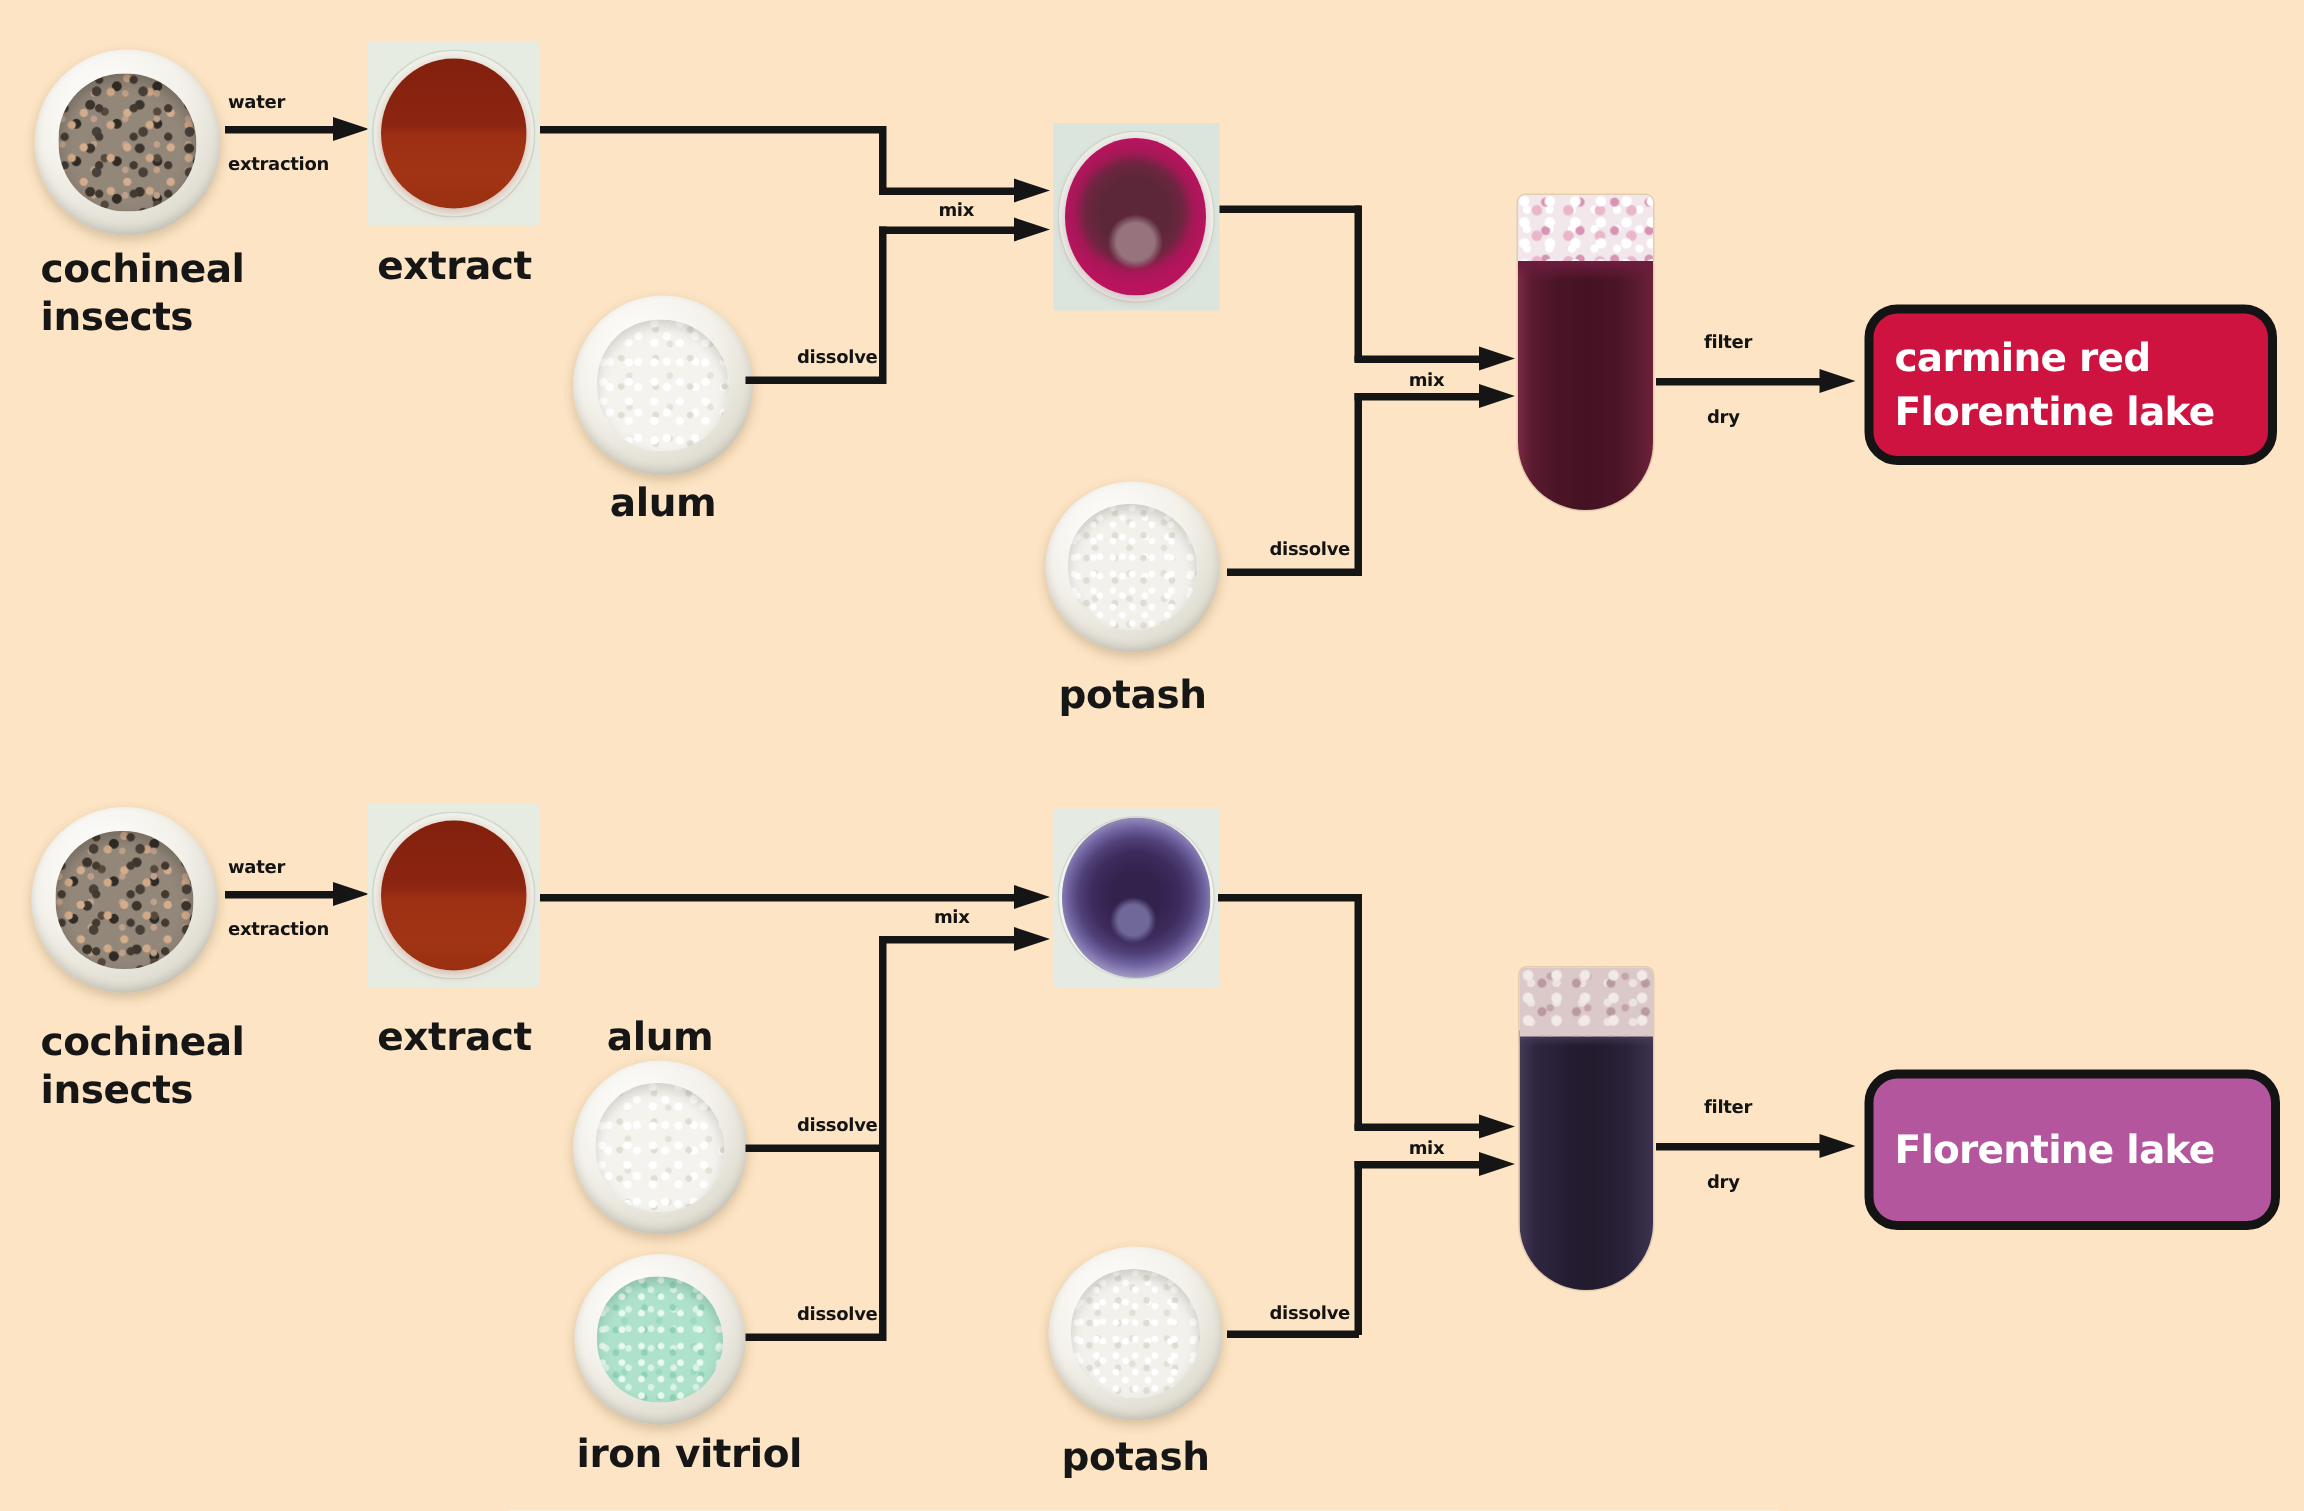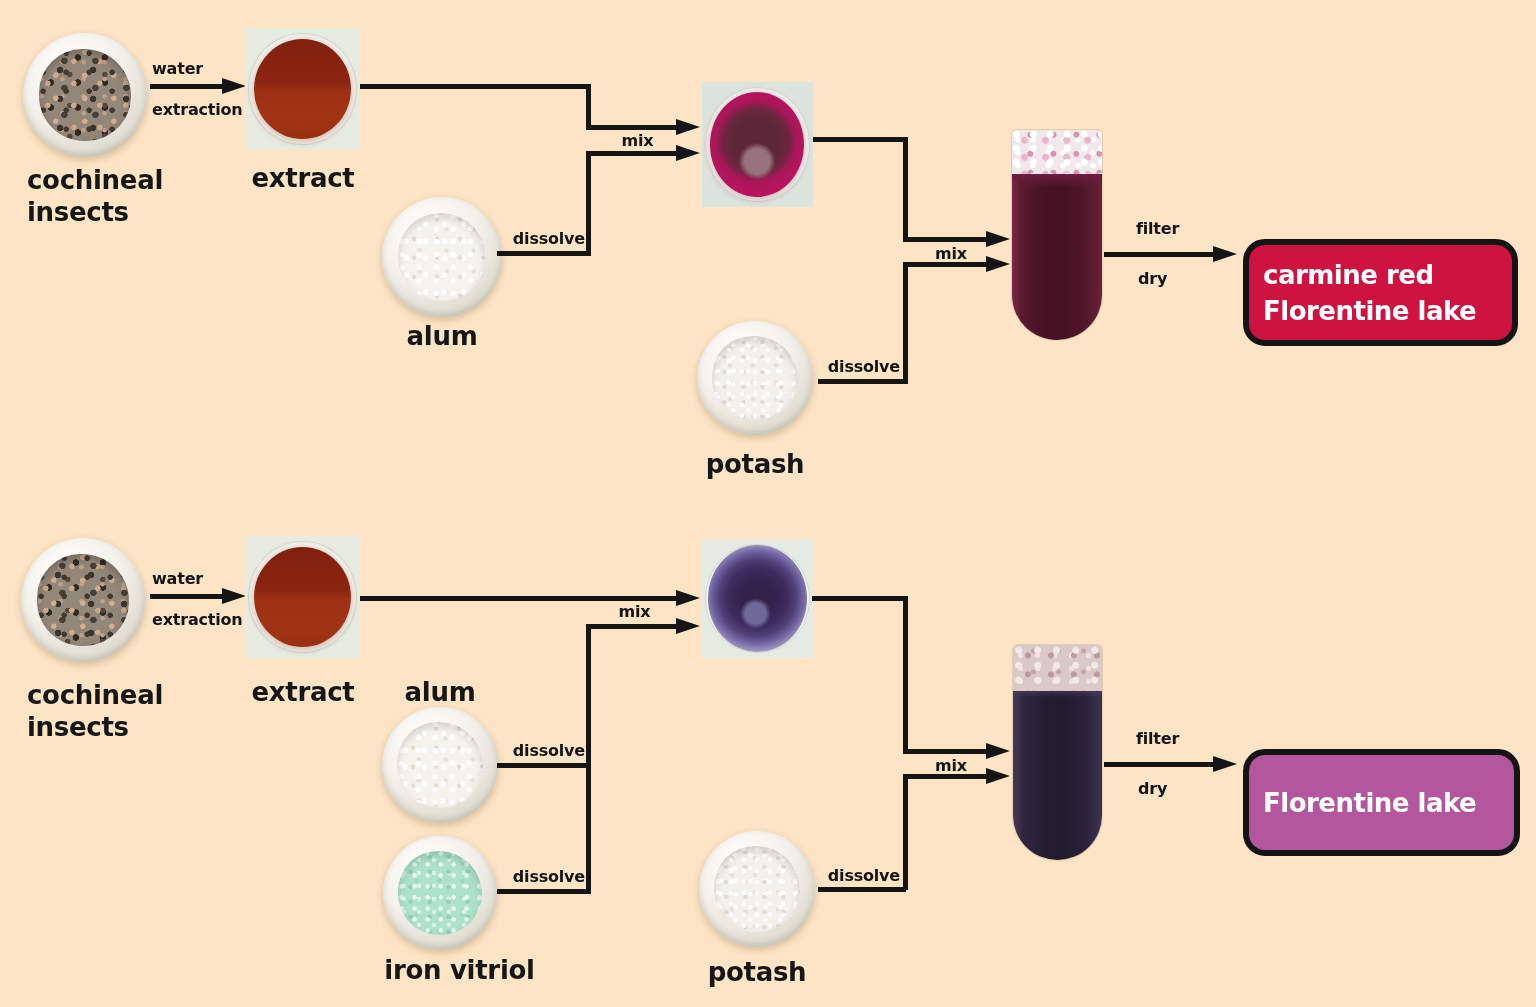--- a/index.html
+++ b/index.html
@@ -1,21 +1,21 @@
 <!DOCTYPE html>
 <html><head>
 <meta charset="utf-8">
 <style>
   html,body{margin:0;padding:0;}
   body{font-family:"DejaVu Sans","Liberation Sans",sans-serif;}
   .stage{position:relative;width:1536px;height:1007px;background:#fce4c4;overflow:hidden;}
   .row{position:absolute;inset:0;}
   
   .lbl-lg{position:absolute;font-weight:bold;font-size:26px;line-height:32px;color:#161616;letter-spacing:-0.3px;}
-  .lbl-sm{position:absolute;font-weight:bold;font-size:16px;line-height:21px;color:#141414;letter-spacing:-0.2px;}
+  .lbl-sm{position:absolute;font-weight:bold;font-size:12px;line-height:21px;color:#141414;letter-spacing:-0.2px;}
   .ctr{text-align:center;}
   .rgt{text-align:right;}
   
   .hl{position:absolute;height:5px;background:#151515;}
   .vl{position:absolute;width:5px;background:#151515;}
   .ah{position:absolute;width:0;height:0;border-top:8px solid transparent;border-bottom:8px solid transparent;border-left:24px solid #151515;}
   
   .bowl{position:absolute;border-radius:50%;background:radial-gradient(circle at 38% 30%,#ffffff,#f3f1ea 45%,#e0ddd2 72%,#c3c0b2 100%);box-shadow:0 3px 7px rgba(120,90,50,.28), inset 0 -3px 6px rgba(90,80,60,.18);}
   .fill{position:absolute;left:13%;top:13%;width:74%;height:74%;border-radius:48% 52% 50% 50%;box-shadow:inset 0 4px 9px rgba(40,35,25,.30);}
   .fill-cochineal{background-color:#93877a;background-image:
@@ -70,21 +70,21 @@
   .foam-purple{background-color:#dbc9c9;background-image:
     radial-gradient(circle at 30% 35%,#f2eae6 0 3px,transparent 4px),
     radial-gradient(circle at 65% 55%,#b99aa0 0 2.5px,transparent 3.5px),
     radial-gradient(circle at 45% 80%,#efe3df 0 2.5px,transparent 3px),
     radial-gradient(circle at 82% 28%,#c4a4ad 0 2px,transparent 3px);
     background-size:19px 15px,23px 19px,17px 13px,25px 21px;}
   .brew{position:absolute;left:0;right:0;bottom:0;}
   .brew-carmine{background:linear-gradient(180deg,#7e1b47 0,#6b1c3d 3%,rgba(0,0,0,0) 10%),linear-gradient(90deg,#7b2a44 0%,#5a1b31 10%,#4c1527 28%,#441222 50%,#4c1527 75%,#5f1d33 92%,#6e2238 100%);}
   .brew-purple{background:linear-gradient(180deg,#4e4160 0,rgba(0,0,0,0) 6%),linear-gradient(90deg,#453a55 0%,#2e2640 12%,#251e33 35%,#221b2e 55%,#2a2239 80%,#3c3350 100%);}
   
-  .product-box{position:absolute;border:6px solid #141414;border-radius:22px;color:#ffffff;display:flex;flex-direction:column;justify-content:center;padding:0 14px;box-sizing:border-box;margin-top:36px;}
+  .product-box{position:absolute;border:6px solid #141414;border-radius:22px;color:#ffffff;display:flex;flex-direction:column;justify-content:center;padding:0 14px;box-sizing:border-box;}
   .product-box span{font-weight:bold;font-size:26px;line-height:36px;letter-spacing:-0.5px;white-space:nowrap;}
 </style>
 </head>
 <body>
 
 <div class="stage" style="background-color: rgb(252, 228, 196);">
 
   <div class="row">
 
     <div class="bowl" style="left:23px;top:33px;width:124px;height:124px;">

